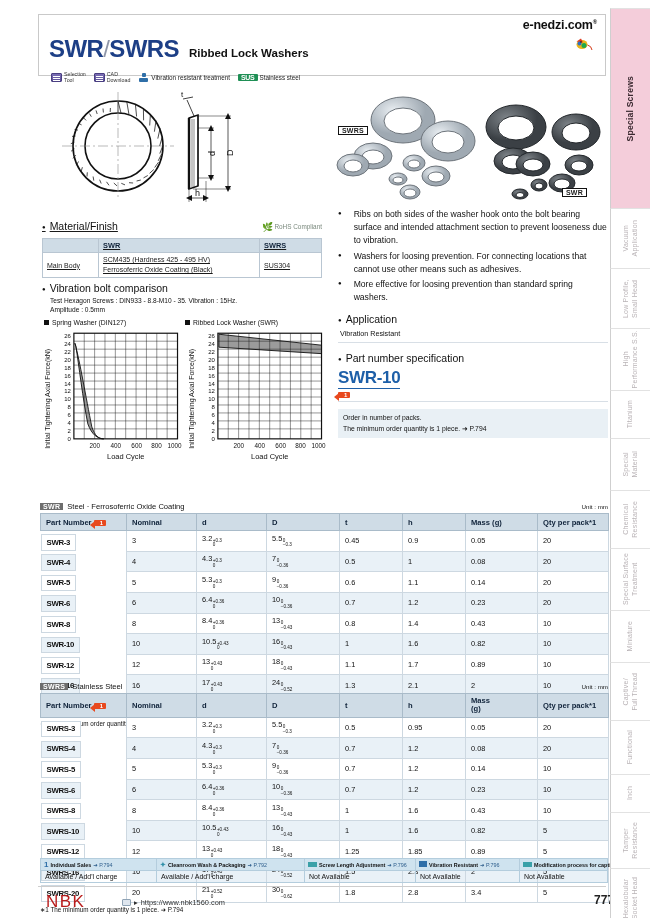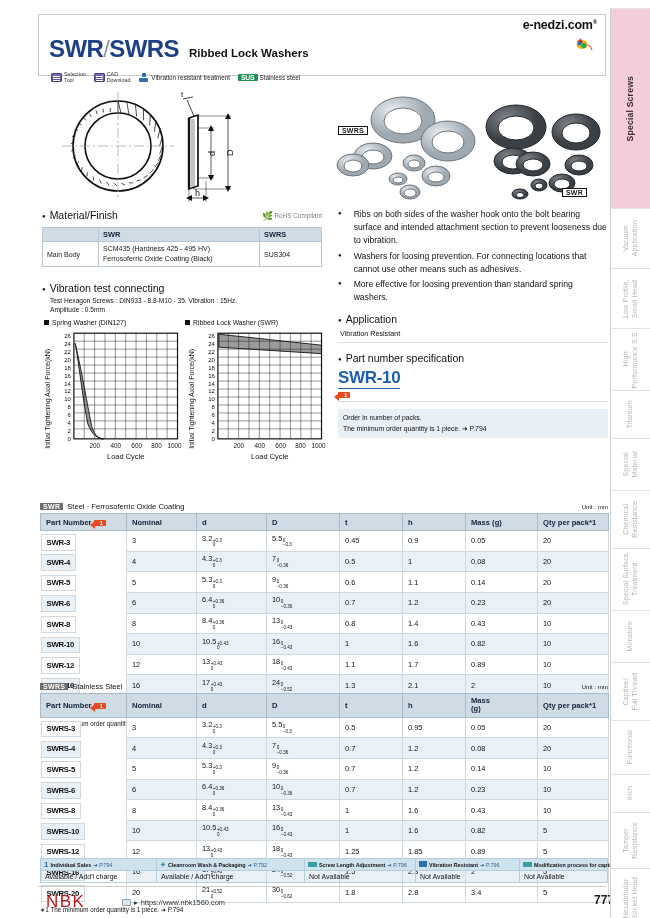--- a/index.html
+++ b/index.html
@@ -60,21 +60,21 @@
   .drawings { position:absolute; left:48px; top:86px; width:280px; height:122px; }
   
   .photos { position:absolute; left:336px; top:82px; width:272px; height:122px; }
   .tagbox { position:absolute; border:1px solid #111; background:#fff;
             font-size:7px; font-weight:bold; padding:0 3px; letter-spacing:.2px; }
 
   
   .sec-h { font-size:10.5px; font-weight:normal; color:#111; }
   .sec-h:before { content:"\25CF"; font-size:6px; vertical-align:middle; margin-right:4px; }
 
-  .matbox { position:absolute; left:42px; top:209px; width:280px; }
+  .matbox { position:absolute; left:42px; top:220px; width:280px;text-decoration:underline; }
   .rohs { position:absolute; right:0; top:2px; font-size:6.4px; color:#7b8a7e; }
   .rohs .leaf { color:#3aa03a; font-size:9px; vertical-align:-1px; margin-right:1px; }
   table.mat { border-collapse:collapse; width:280px; margin-top:6px; font-size:7px; }
   table.mat th, table.mat td { border:1px solid #b9c6d2; padding:2px 4px; text-align:left;
                                vertical-align:middle; }
   table.mat thead th { background:#cfdce6; font-weight:bold; font-size:7.4px; color:#10233a; }
   table.mat td { background:#fff; }
   .mat-c1 { width:56px; } .mat-c3 { width:62px; }
 
   
@@ -319,21 +319,21 @@
           <td>Main Body</td>
           <td style="white-space:pre-line; line-height:1.45;">SCM435 (Hardness 425 - 495 HV)
 Ferrosoferric Oxide Coating (Black)</td>
           <td>SUS304</td>
         </tr>
       </tbody>
     </table>
   </div>
 
   <div class="vtest">
-    <div class="sec-h">Vibration test connecting</div>
+    <div class="sec-h">Vibration bolt comparison</div>
     <div class="note" style="white-space:pre-line;">Test Hexagon Screws : DIN933 - 8.8-M10 - 35. Vibration : 15Hz.
 Amplitude : 0.5mm</div>
     <div class="chart-heads">
       <div><span class="sq"></span><span>Spring Washer (DIN127)</span></div>
       <div><span class="sq"></span><span>Ribbed Lock Washer (SWR)</span></div>
     </div>
 
     <div class="charts">
 
       <svg width="141" height="140" viewBox="0 0 141 140">

